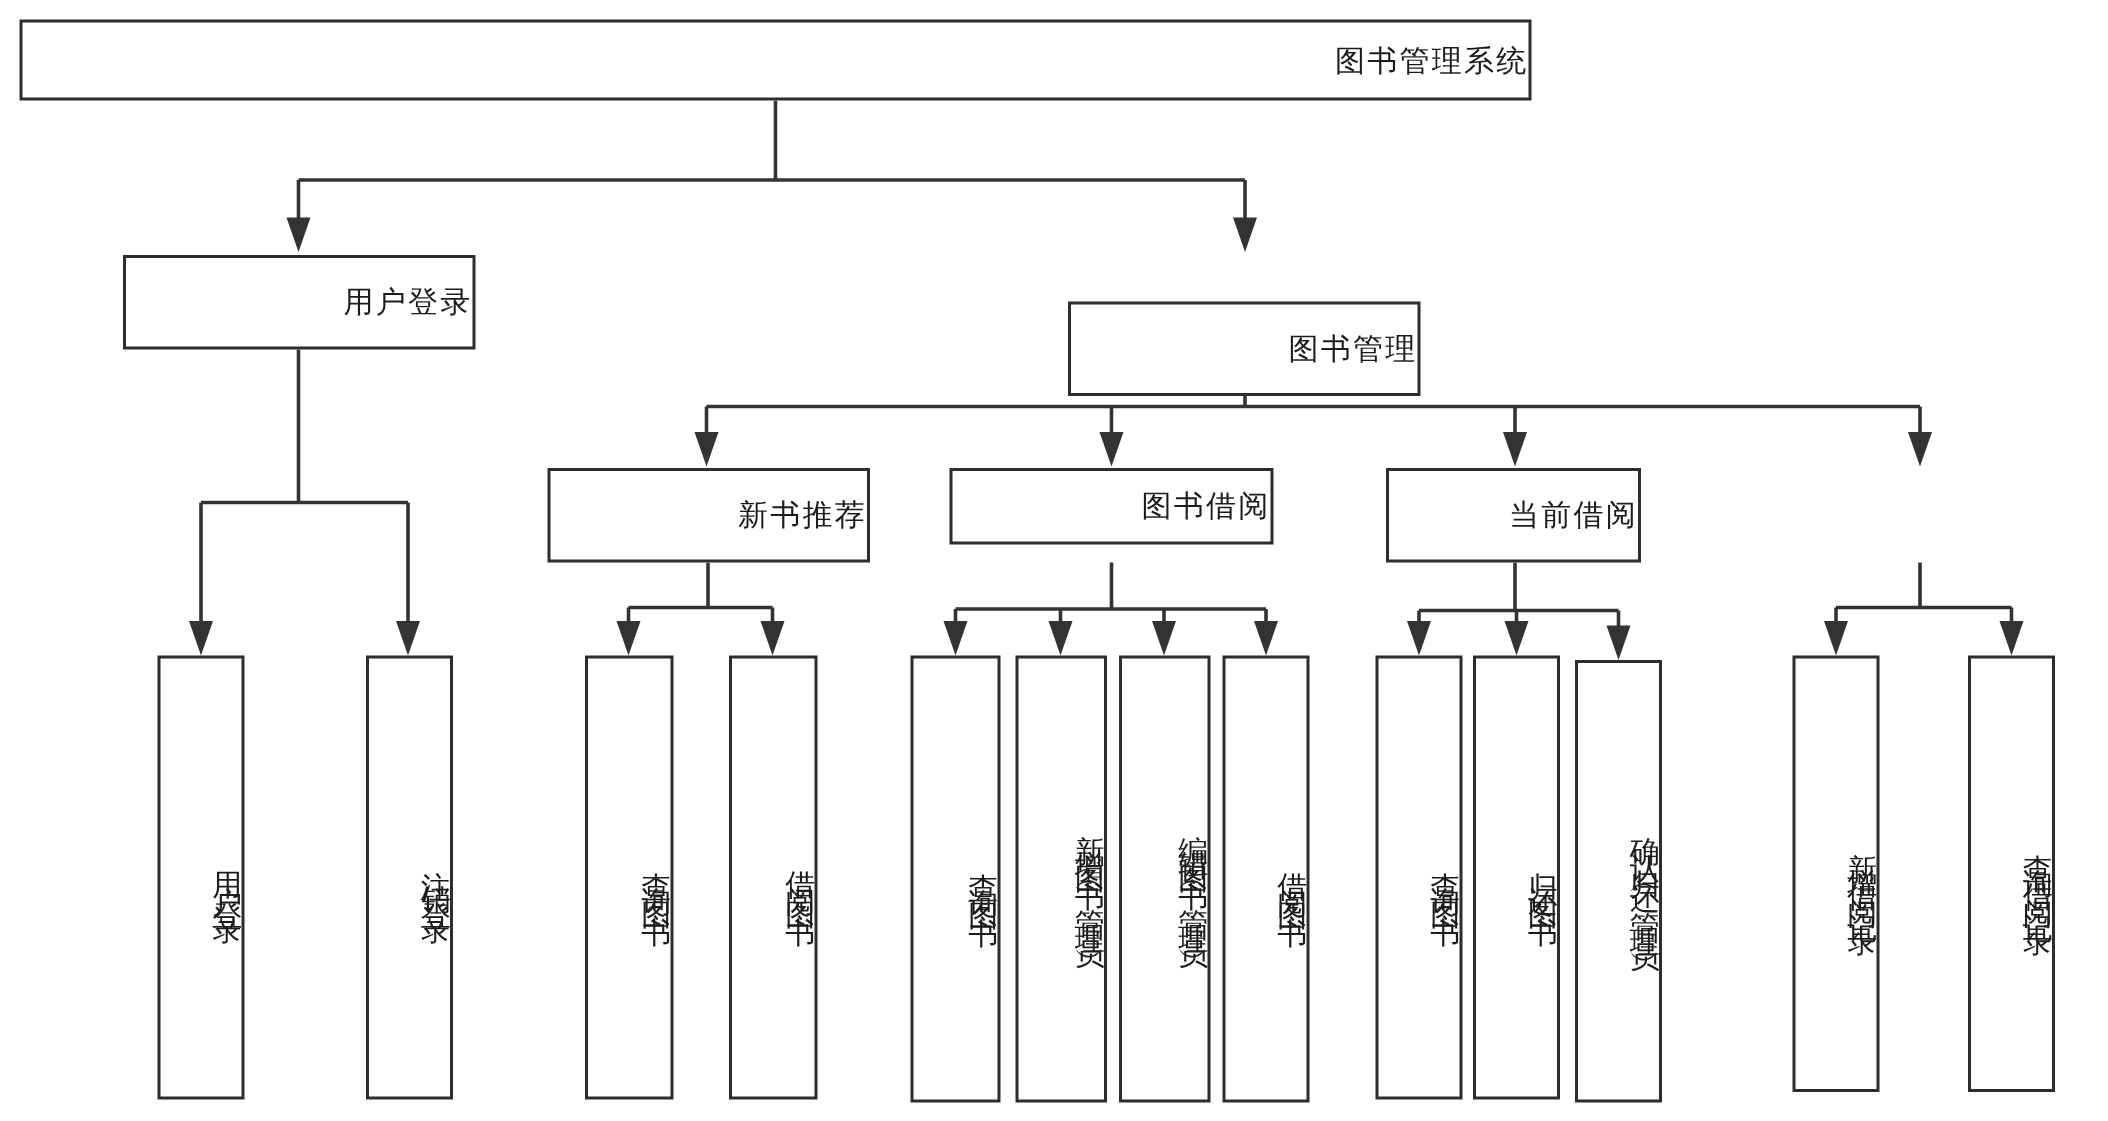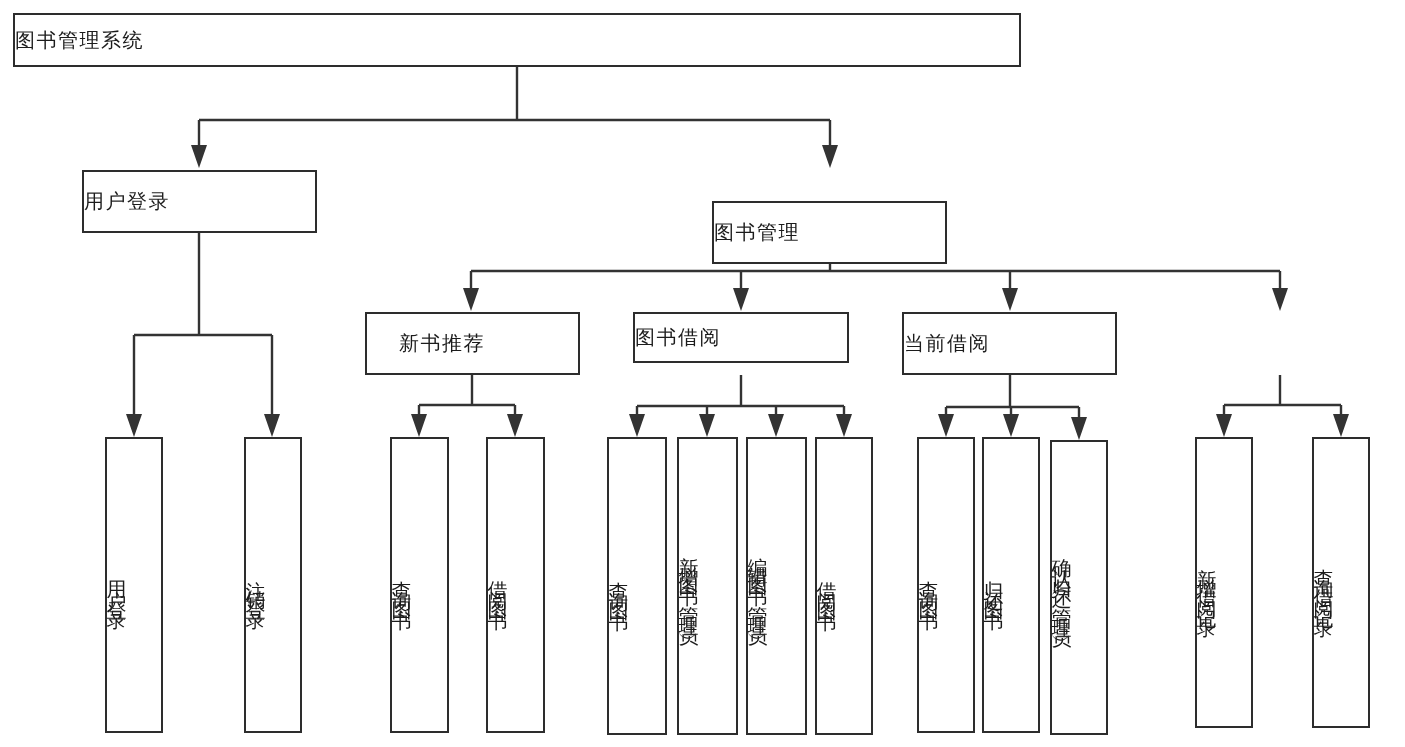--- a/index.html
+++ b/index.html
@@ -36,21 +36,21 @@
   svg.connectors polygon {
     fill: var(--line);
     stroke: none;
   }
   .box {
     position: absolute;
     background: var(--background);
     border: 2.5px solid var(--border);
     display: flex;
     align-items: center;
-    justify-content: flex-start;
+    justify-content: flex-end;
     z-index: 2;
     font-family: Liberation Serif, serif;
   }
   .hlabel {
     font-size: 20px;
     letter-spacing: 1.5px;
     color: var(--text);
     white-space: nowrap;
   }
   .leaf .vtext {
@@ -137,21 +137,21 @@
   <div class="box" style="left:712px; top:170px; width:235px; height:63px;margin-top:31px;">
     <span class="hlabel">图书管理</span>
   </div>
 
   <div class="box" style="left:365px; top:312px; width:215px; height:63px;padding-left:32px;">
     <span class="hlabel">新书推荐</span>
   </div>
   <div class="box" style="left:633px; top:312px; width:216px; height:51px;">
     <span class="hlabel">图书借阅</span>
   </div>
-  <div class="box" style="left:902px; top:312px; width:215px; height:63px;">
+  <div class="box" style="left:924px; top:312px; width:170px; height:63px;">
     <span class="hlabel">当前借阅</span>
   </div>
 
   <div class="box leaf" style="left:105px; top:437px; width:58px; height:296px;">
     <span class="vtext">用户登录</span>
   </div>
   <div class="box leaf" style="left:244px; top:437px; width:58px; height:296px;">
     <span class="vtext">注销登录</span>
   </div>
 

